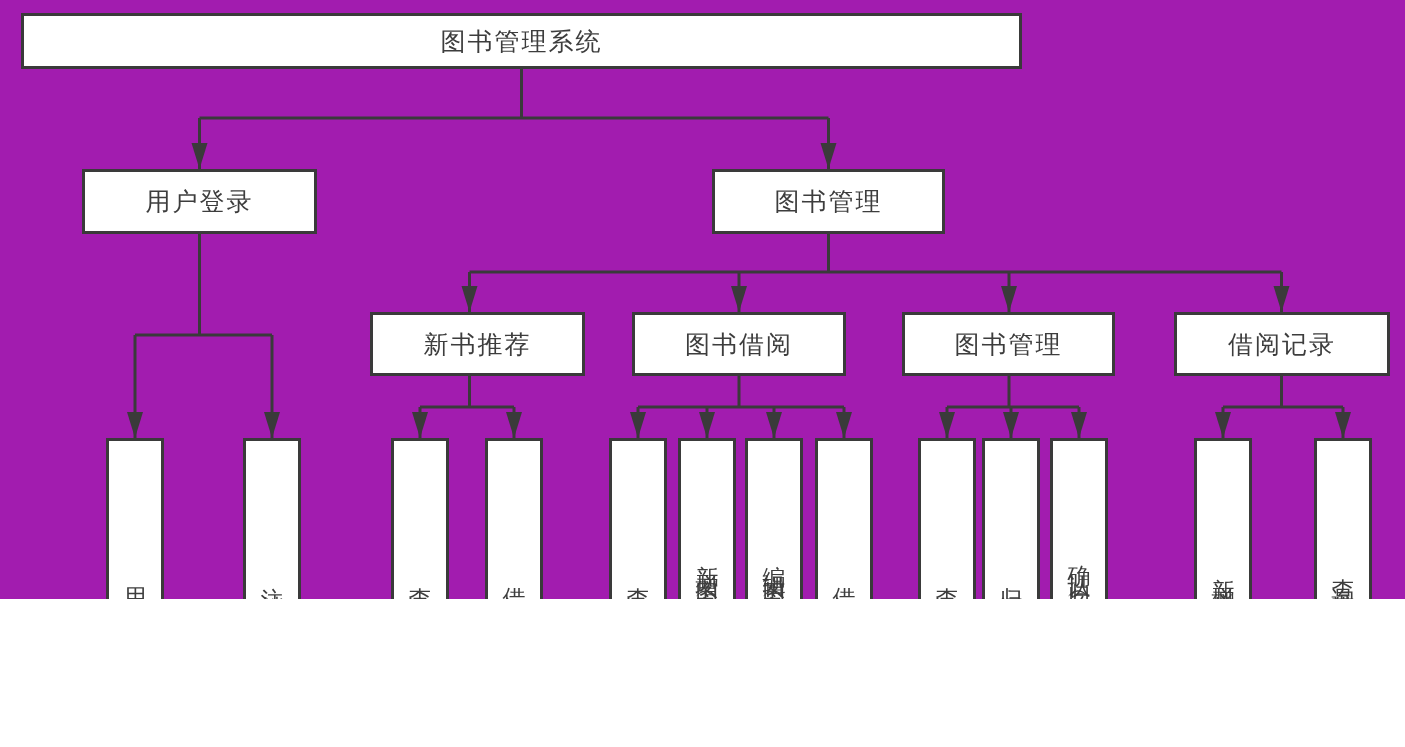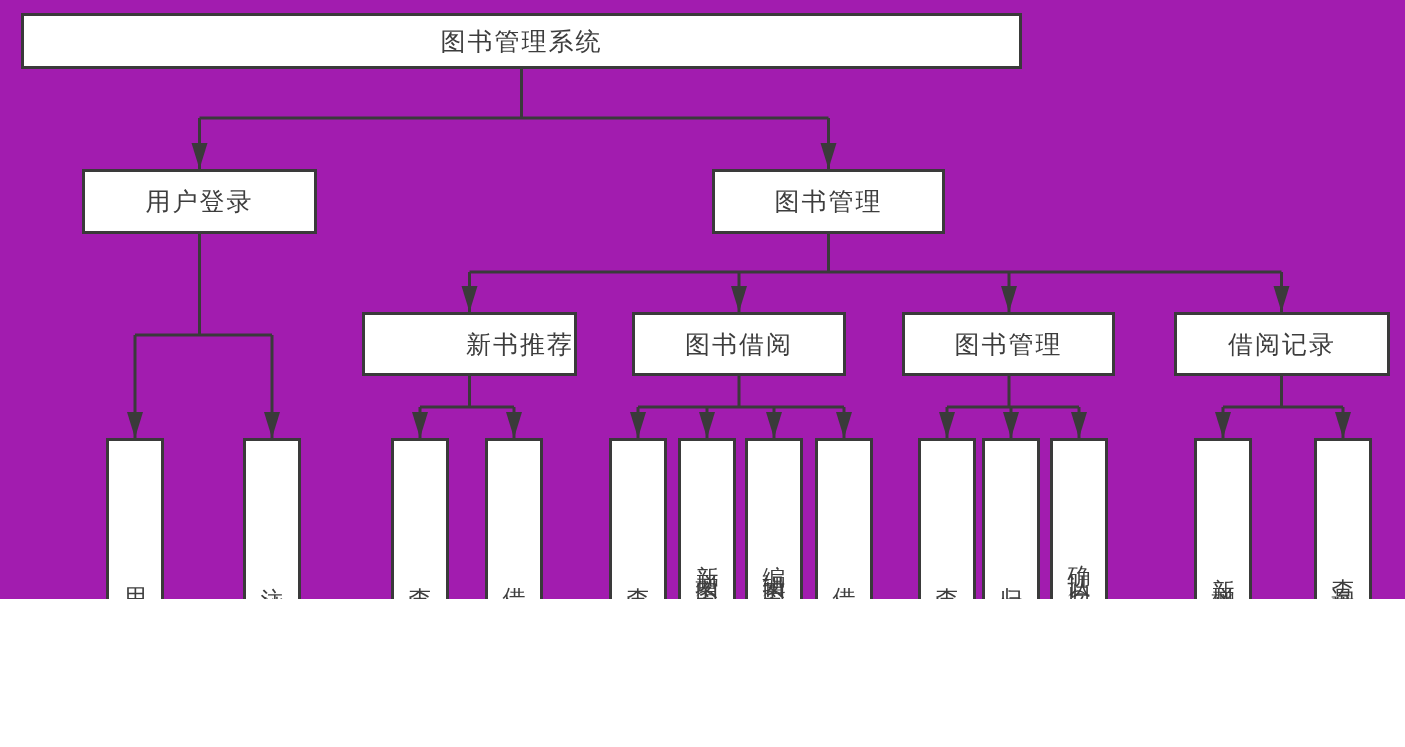--- a/index.html
+++ b/index.html
@@ -53,21 +53,21 @@
     font-size: 23px;
     letter-spacing: 9px;
     line-height: 1;
     color: #3d3d3d;
     white-space: nowrap;
   }
   .node-root   { left: 21px;   top: 13px;  width: 1001px; height: 56px; }
   .node-login  { left: 82px;   top: 169px; width: 235px;  height: 65px; }
   .node-mgmt   { left: 712px;  top: 169px; width: 233px;  height: 65px; }
   .node-l3     { top: 312px; height: 64px; }
-  .node-newrec { left: 362px;  width: 215px; justify-content: flex-end; }
+  .node-newrec { left: 370px;  width: 215px; }
   .node-borrow { left: 632px;  width: 214px; }
   .node-cur    { left: 902px;  width: 213px; }
   .node-hist   { left: 1174px; width: 216px; }
   .v1  { left: 106px; }
   .v2  { left: 243px; }
   .v3  { left: 391px; }
   .v4  { left: 485px; }
   .v5  { left: 609px; }
   .v6  { left: 678px; }
   .v7  { left: 745px; }

